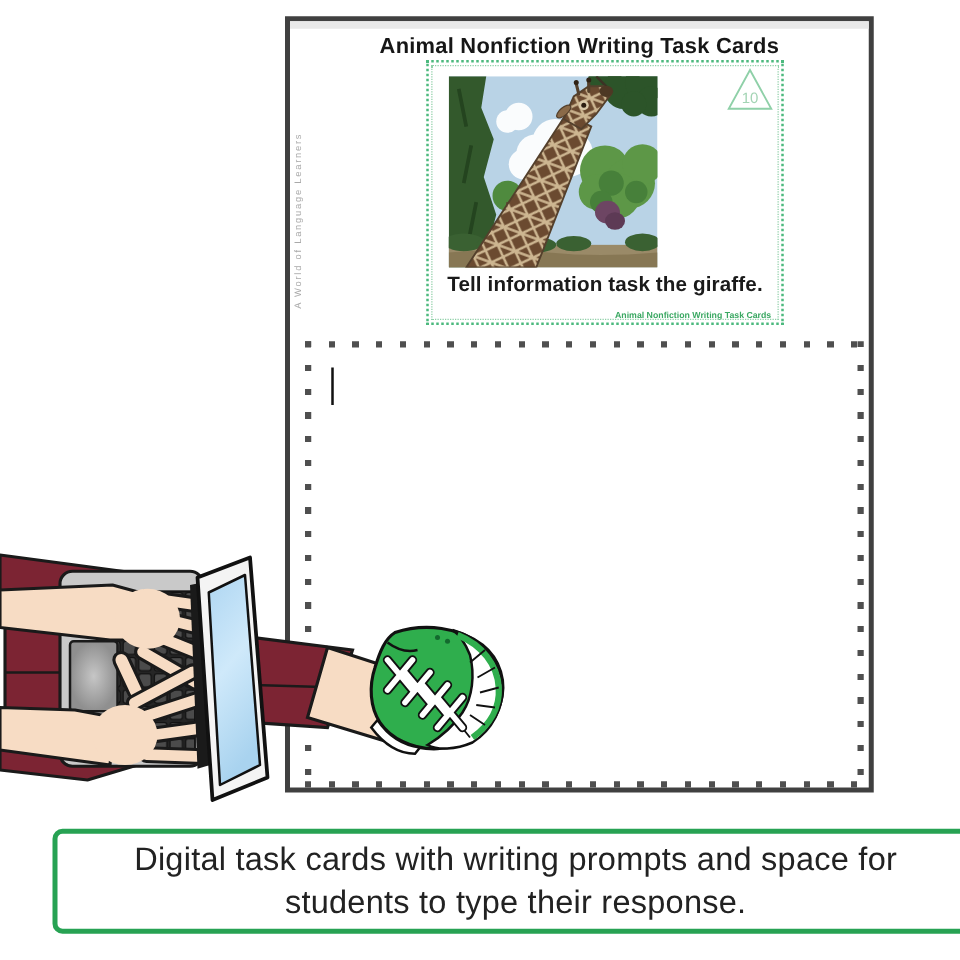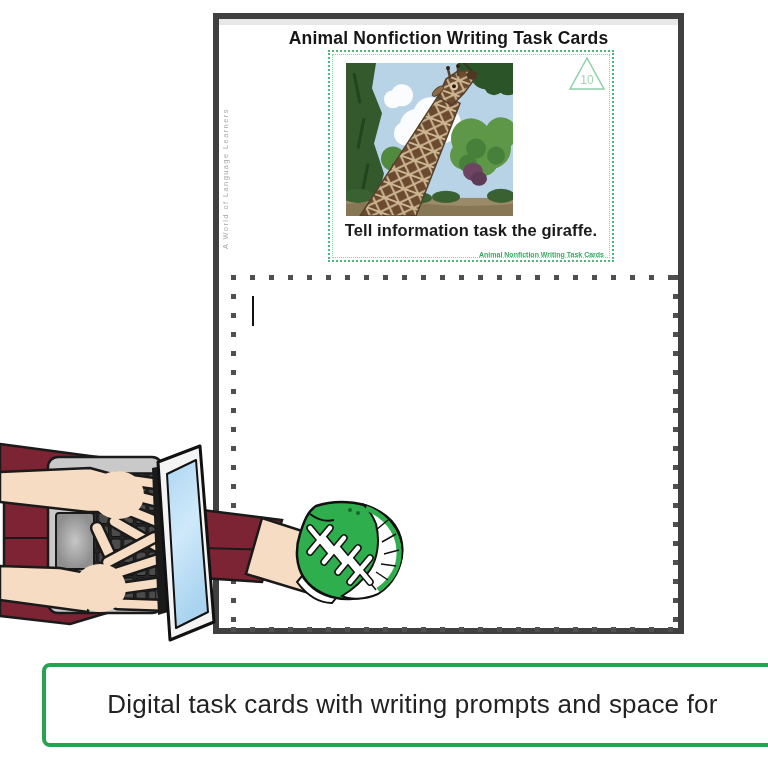--- a/index.html
+++ b/index.html
@@ -1,21 +1,21 @@
 <!DOCTYPE html>
 <html><head>
 <meta charset="utf-8">
 <style>
   html,body{margin:0;padding:0;background:#ffffff;}
   .stage{position:relative;width:768px;height:768px;background:#ffffff;overflow:hidden;
          font-family:"Liberation Sans",sans-serif;}
 
   
-  .sheet{position:absolute;left:213px;top:13px;width:471px;height:621px;
-         background:#ffffff;border:6px solid #404040;box-sizing:border-box;}
+  .sheet{position:absolute;left:228px;top:13px;width:471px;height:621px;
+         background:#ffffff;border:4px solid #404040;box-sizing:border-box;}
   .sheet-topstrip{position:absolute;left:0;top:0;right:0;height:6px;background:#e8e8e8;}
   .sheet-title{position:absolute;left:0;top:9px;width:100%;text-align:center;
          font-size:17.5px;font-weight:bold;color:#161616;letter-spacing:.2px;}
   .side-label{position:absolute;left:2px;top:80px;height:150px;
          writing-mode:vertical-rl;transform:rotate(180deg);
          font-size:7.5px;color:#a9a9a9;letter-spacing:1.4px;white-space:nowrap;}
 
   
   .task-card{position:absolute;left:109px;top:31px;width:286px;height:212px;
          border:2px dotted #4cb97e;box-sizing:border-box;background:#ffffff;}
@@ -213,15 +213,16 @@
 
     <g>
       <path d="M152,468 L162,466 L168,612 L158,615 Z" fill="#1a1a1a"></path>
       <path d="M158,462 L200,446 L214,622 L170,640 Z" fill="#f4f4f4" stroke="#111111" stroke-width="3" stroke-linejoin="round"></path>
       <path d="M167,474 L196,460 L208,612 L176,628 Z" fill="url(#scr)" stroke="#111111" stroke-width="2" stroke-linejoin="round"></path>
     </g>
   </svg>
 
   <div class="caption-box">
     <div class="caption-line">Digital task cards with writing prompts and space for</div>
+    <div class="caption-line">students to type their response.</div>
   </div>
 
 </div>
 
 </body></html>

